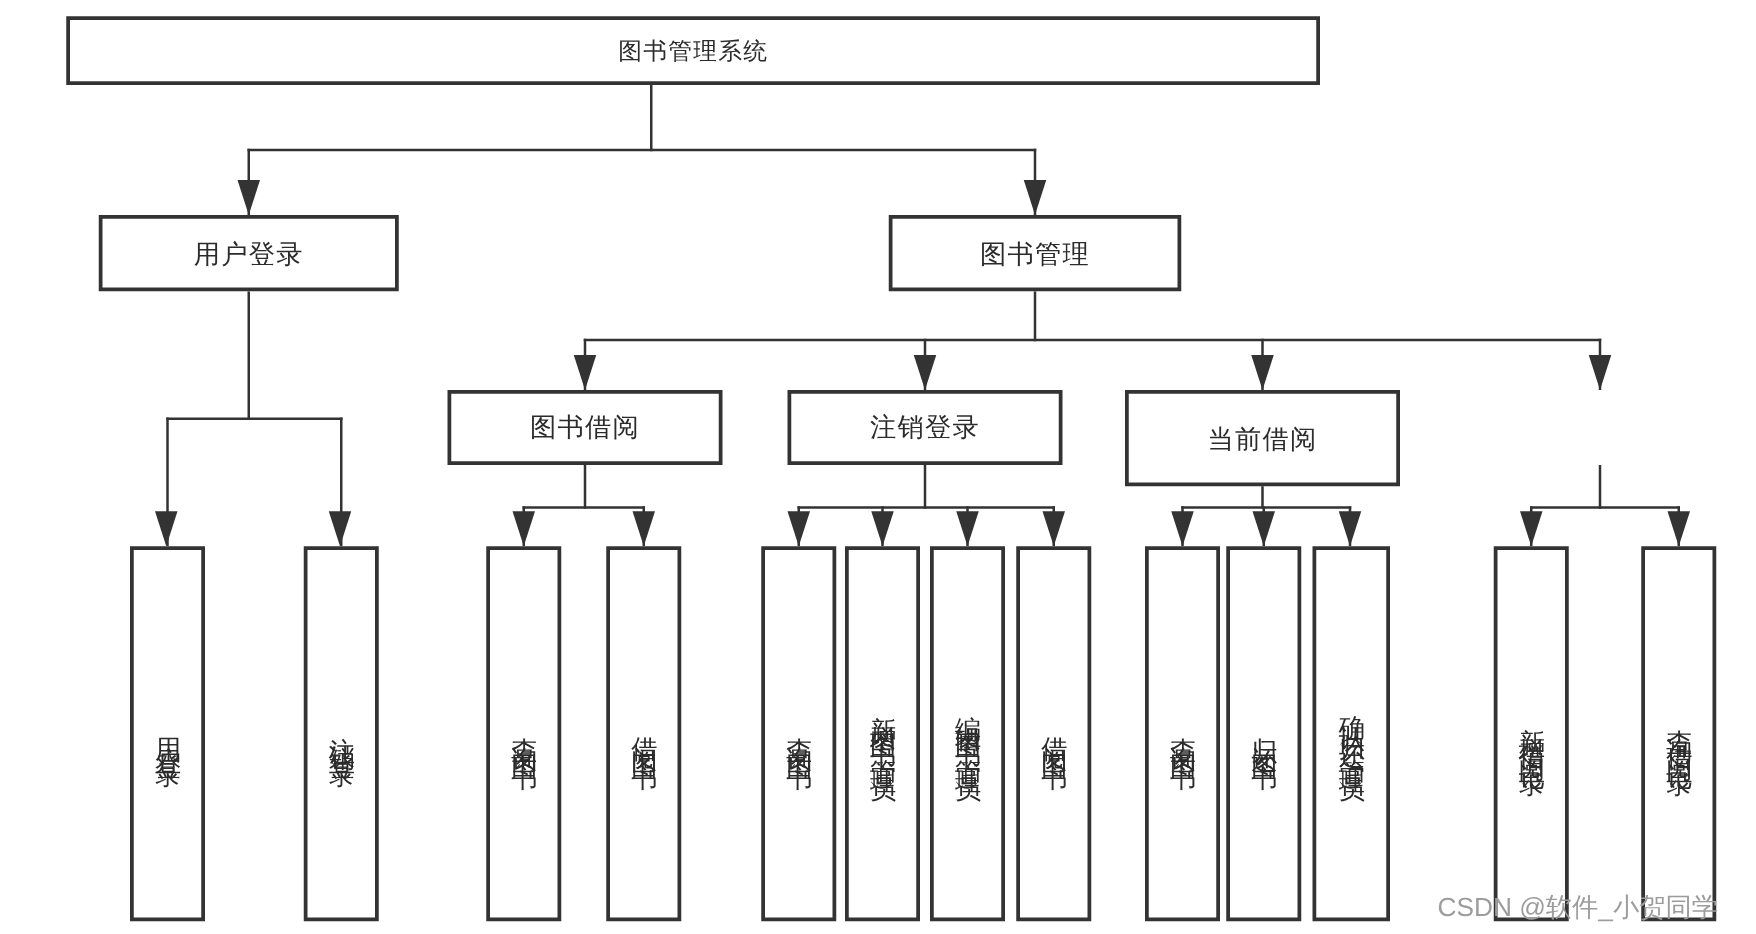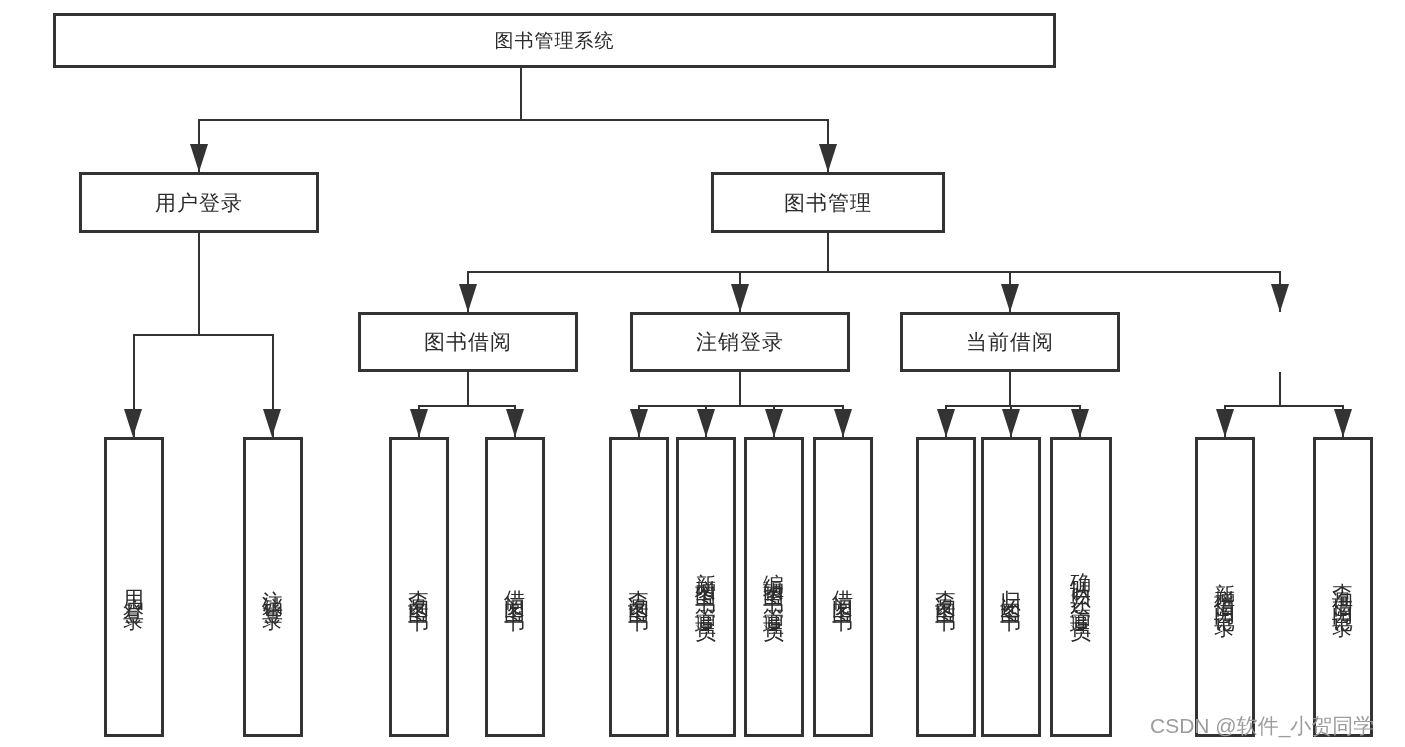--- a/index.html
+++ b/index.html
@@ -140,21 +140,21 @@
   <div class="box" style="left:711px;top:172px;width:234px;height:61px">
     <span>图书管理</span>
   </div>
 
   <div class="box" style="left:358px;top:312px;width:220px;height:60px">
     <span>图书借阅</span>
   </div>
   <div class="box" style="left:630px;top:312px;width:220px;height:60px">
     <span>注销登录</span>
   </div>
-  <div class="box" style="left:900px;top:312px;width:220px;height:60px">
+  <div class="box" style="left:900px;top:312px;width:220px;height:77px">
     <span>当前借阅</span>
   </div>
 
   <div class="vbox" style="left:104px;top:437px;width:60px;height:300px">
     <span class="vt">用户登录</span>
   </div>
   <div class="vbox" style="left:243px;top:437px;width:60px;height:300px">
     <span class="vt">注销登录</span>
   </div>
 

